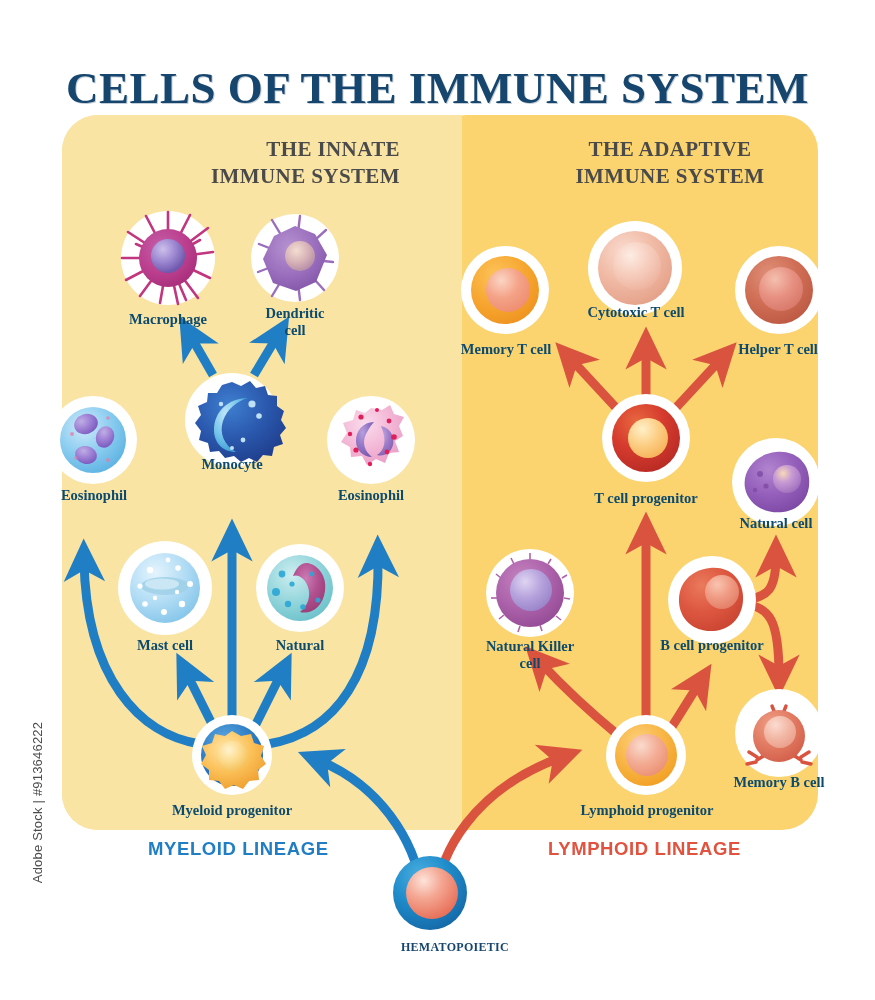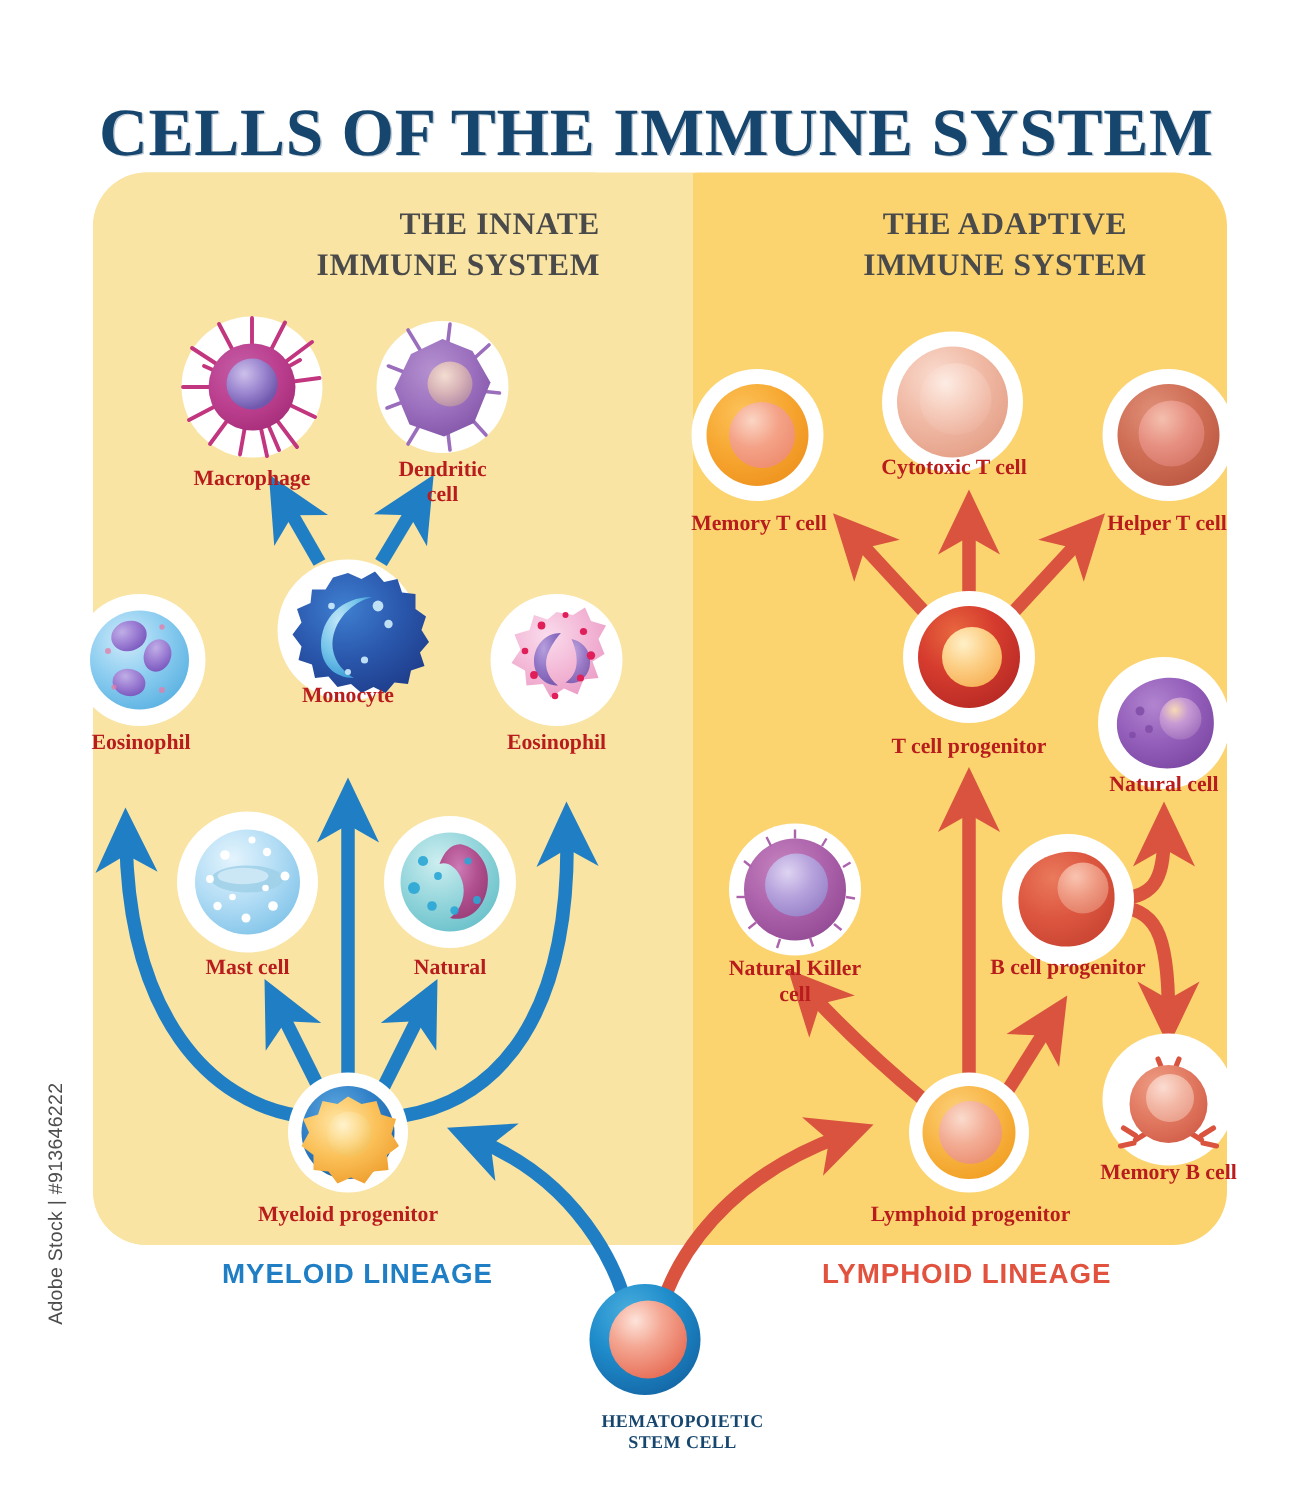--- a/index.html
+++ b/index.html
@@ -54,21 +54,21 @@
     font-family:"Liberation Serif", serif;
     font-weight:bold; font-size:21px; line-height:1.28;
     color:#4a4a4a; letter-spacing:.4px;
   }
   .head-innate   { left:110px;  top:136px; width:290px;text-align:right; }
   .head-adaptive { left:515px;  top:136px; width:310px; }
   .cell-label {
     position:absolute; text-align:center;
     font-family:"Liberation Serif", serif;
     font-weight:bold; font-size:14.5px; line-height:1.18;
-    color:#b91c1c; white-space:nowrap;
+    color:#0c4a6e; white-space:nowrap;
   }
   .cell-label.wrap { white-space:normal; }
 
   
   .lineage {
     position:absolute;
     font-family:"Liberation Sans", sans-serif;
     font-weight:bold; font-size:18.5px; letter-spacing:.6px;
   }
   .lineage-myeloid  { left:148px; top:838px; color:#1f7ec4; }
@@ -607,18 +607,17 @@
 
   <div class="cell-label" style="left:708px; top:774px; width:142px;">Memory B cell</div>
 
   <div class="cell-label" style="left:552px; top:802px; width:190px;">Lymphoid progenitor</div>
 
   <div class="lineage lineage-myeloid">MYELOID LINEAGE</div>
   <div class="lineage lineage-lymphoid">LYMPHOID LINEAGE</div>
 
   <div class="stem-caption">
     <div>HEMATOPOIETIC</div>
-    <div>STEM CELL</div>
   </div>
 
   <div class="watermark">Adobe Stock | #913646222</div>
 
 </div>
 
 </body></html>

